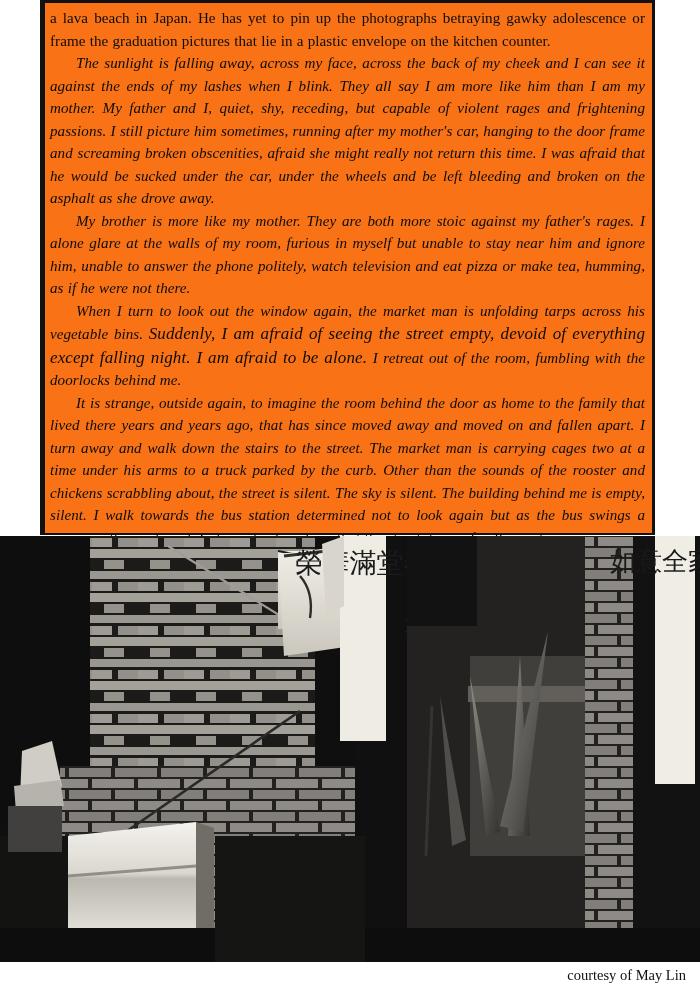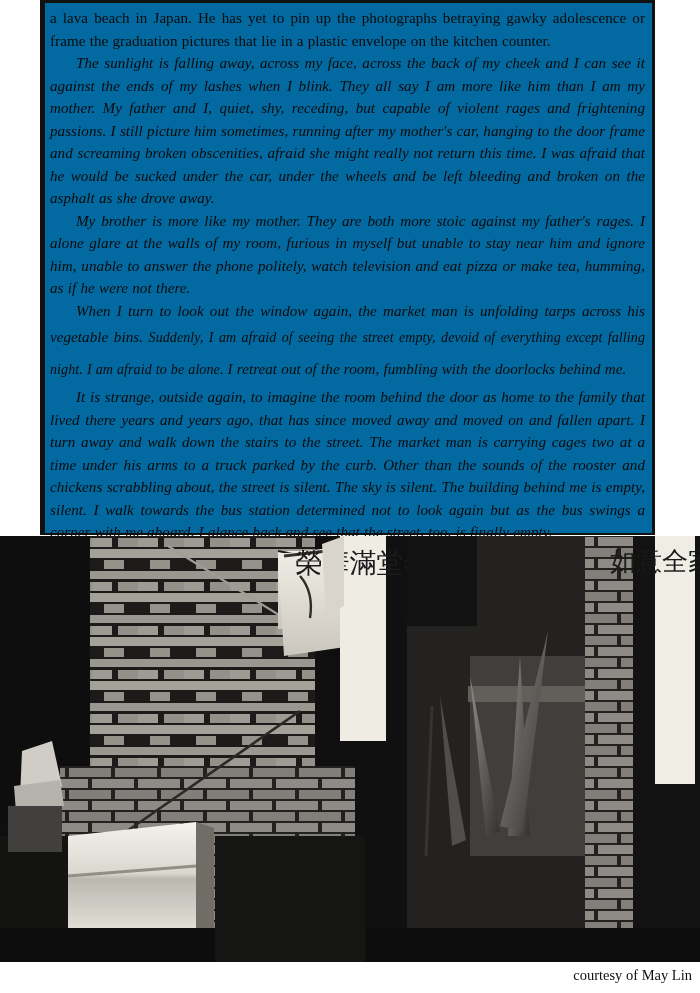--- a/index.html
+++ b/index.html
@@ -28,40 +28,40 @@
     position: absolute;
     left: 40px;
     top: 0px;
     width: 615px;
     height: 535px;
     border-left: 5px solid #111111;
     border-right: 3px solid #111111;
     border-top: 3px solid #111111;
     border-bottom: 2px solid #111111;
     box-sizing: border-box;
-    background: #0369a1;
+    background: #f97316;
   }
   .textinner {
     padding: 4px 7px 0 5px;
   }
 
   p {
     margin: 0;
     font-size: 15.1px;
     line-height: 22.5px;
     text-align: justify;
     text-indent: 0;
     letter-spacing: 0.05px;
     word-spacing: 0.4px;
   }
   p.indent { text-indent: 26px; font-style: italic; }
 
   .big {
-    font-size: 14px;
-    line-height: 32px;
+    font-size: 17px;
+    line-height: 23px;
     letter-spacing: 0.1px;
   }
 
   
   .photo {
     position: absolute;
     left: 0px;
     top: 536px;
     width: 700px;
     height: 426px;
@@ -70,21 +70,21 @@
   }
   .photo svg { display: block; width: 700px; height: 426px; }
 
   
   .caption {
     position: absolute;
     left: 0;
     top: 966px;
     width: 700px;
     text-align: right;
-    padding-right: 8px;
+    padding-right: 14px;
     box-sizing: border-box;
     font-size: 14.5px;
     line-height: 18px;
     color: #101010;
   }
 </style>
 </head>
 <body>
 
 <div class="page">

